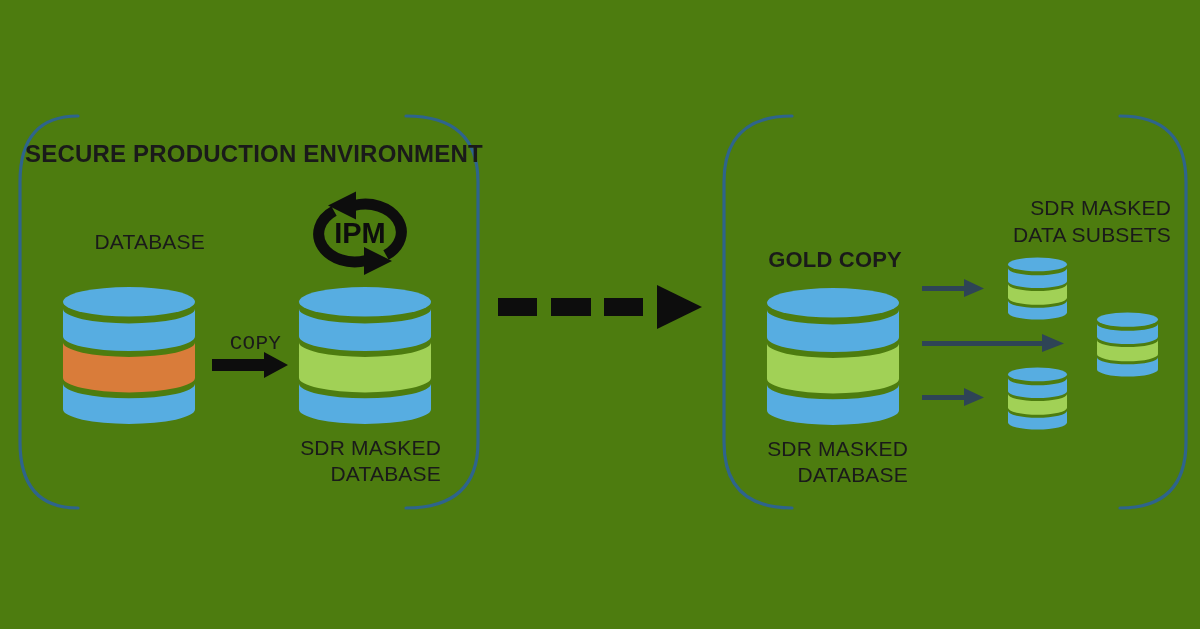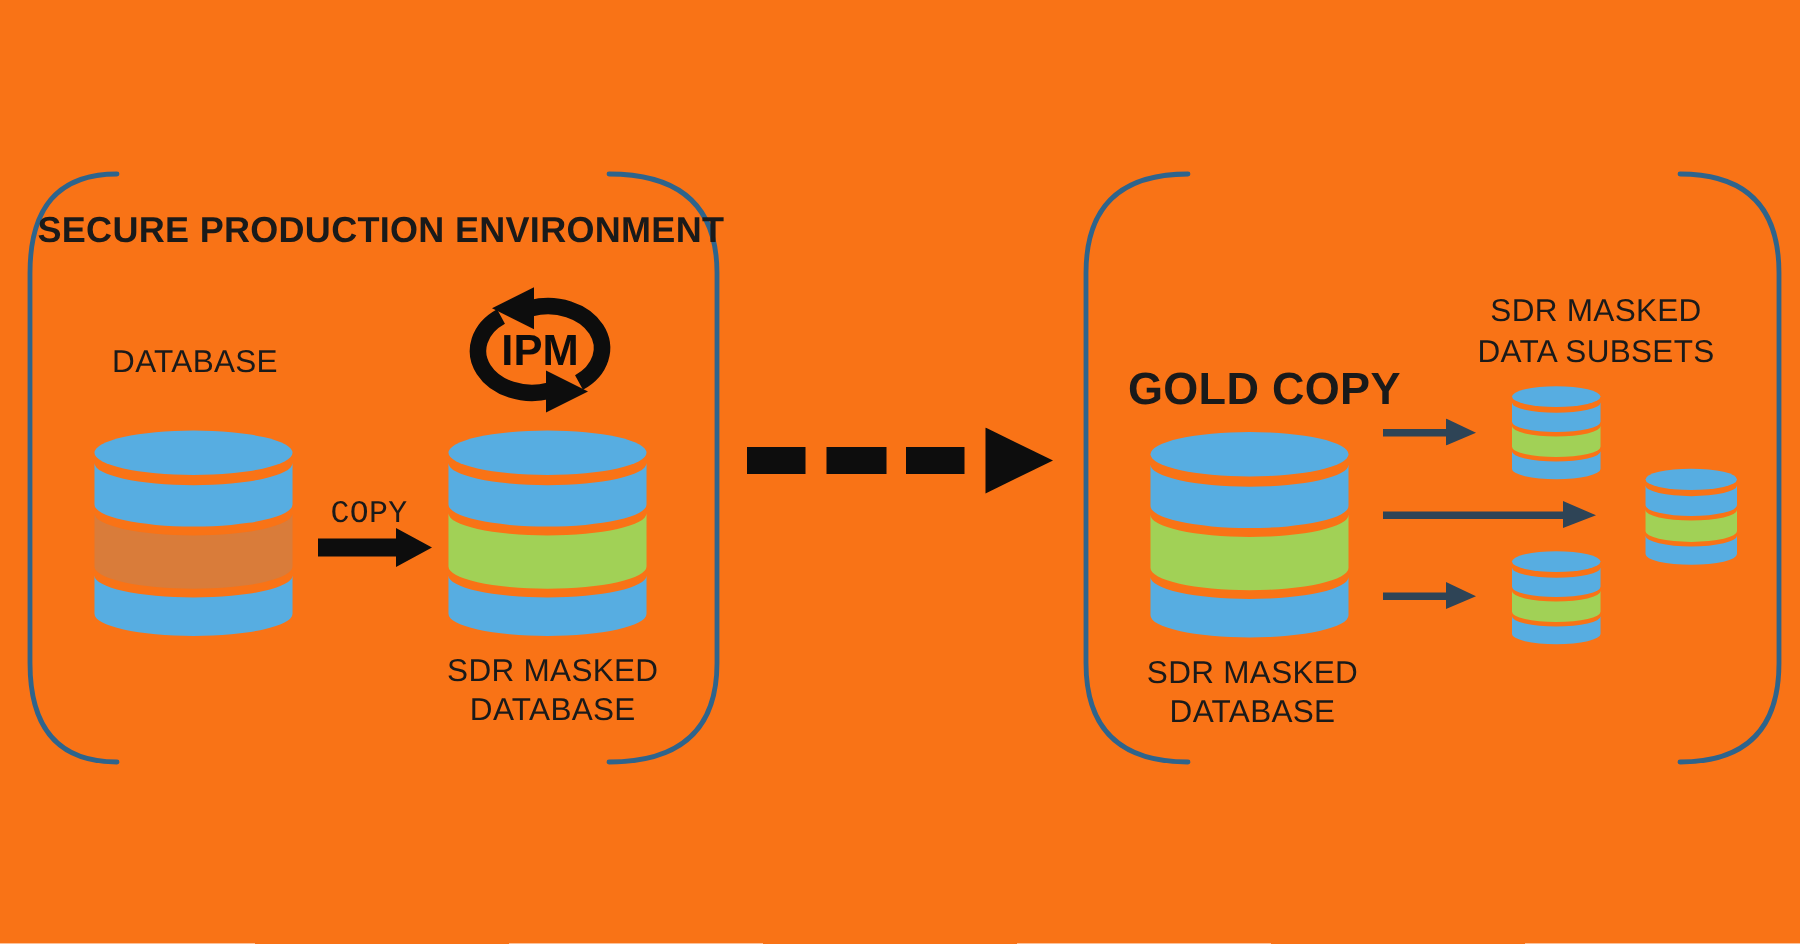--- a/index.html
+++ b/index.html
@@ -1,22 +1,22 @@
 <!DOCTYPE html>
 <html style="--db_blue: #57ade1; --db_green: #a1d156; --db_orange: #d97c3a; --bracket_blue: #2e648c; --arrow_dark_slate: #2e4456; --arrow_black: #0d0d0d; --text_black: #1a1a1a;"><head>
 <meta charset="utf-8">
 <style>
   html,body{margin:0;padding:0;background:#fff;}
   #stage{
-    position:relative;width:1200px;height:629px;background:#f97316;overflow:hidden;
+    position:relative;width:1200px;height:629px;background:#4d7c0f;overflow:hidden;
     font-family:"Liberation Sans",sans-serif;color:var(--text_black,#1a1a1a);
   }
   .abs{position:absolute;}
   .label{
-    text-align:center;font-size:21px;line-height:26px;letter-spacing:0.2px;
+    text-align:right;font-size:21px;line-height:26px;letter-spacing:0.2px;
     color:var(--text_black,#1a1a1a);white-space:nowrap;
   }
   .label span{display:block;}
   .env-title{
     text-align:center;font-weight:bold;font-size:24px;line-height:26px;
     letter-spacing:0.2px;white-space:nowrap;color:var(--text_black,#1a1a1a);
   }
   .bold{font-weight:bold;}
   svg{display:block;}
   .bracket{fill:none;stroke:var(--bracket_blue,#2e648c);stroke-width:3.2;stroke-linecap:round;}
@@ -87,21 +87,21 @@
     <rect class="black-arrow" x="110" y="13" width="39" height="18"></rect>
     <polygon class="black-arrow" points="163,0 208,22 163,44"></polygon>
   </svg>
 
   <svg class="abs" style="left:718px;top:112px;" width="474" height="400" viewBox="0 0 474 400">
     <path class="bracket" d="M 74 4 Q 6 4 6 70 L 6 330 Q 6 396 74 396"></path>
     <path class="bracket" d="M 402 4 Q 468 4 468 70 L 468 330 Q 468 396 402 396"></path>
   </svg>
 
 
-  <div class="abs label bold" style="left:752px;top:247px;width:150px;font-size:30px;">GOLD COPY</div>
+  <div class="abs label bold" style="left:752px;top:247px;width:150px;font-size:22px;">GOLD COPY</div>
 
   <svg class="abs" style="left:766px;top:287px;" width="134" height="140" viewBox="0 0 136 140">
     <ellipse class="blue" cx="68" cy="15" rx="67" ry="15"></ellipse>
     <path class="blue" d="M1,22 A67,15 0 0 0 135,22 L135,50 A67,15 0 0 1 1,50 Z"></path>
     <path class="green" d="M1,56 A67,15 0 0 0 135,56 L135,92 A67,15 0 0 1 1,92 Z"></path>
     <path class="blue" d="M1,98 A67,15 0 0 0 135,98 L135,124 A67,15 0 0 1 1,124 Z"></path>
   </svg>
 
   <div class="abs label" style="left:762px;top:436px;width:146px;">
     <span>SDR MASKED</span>

